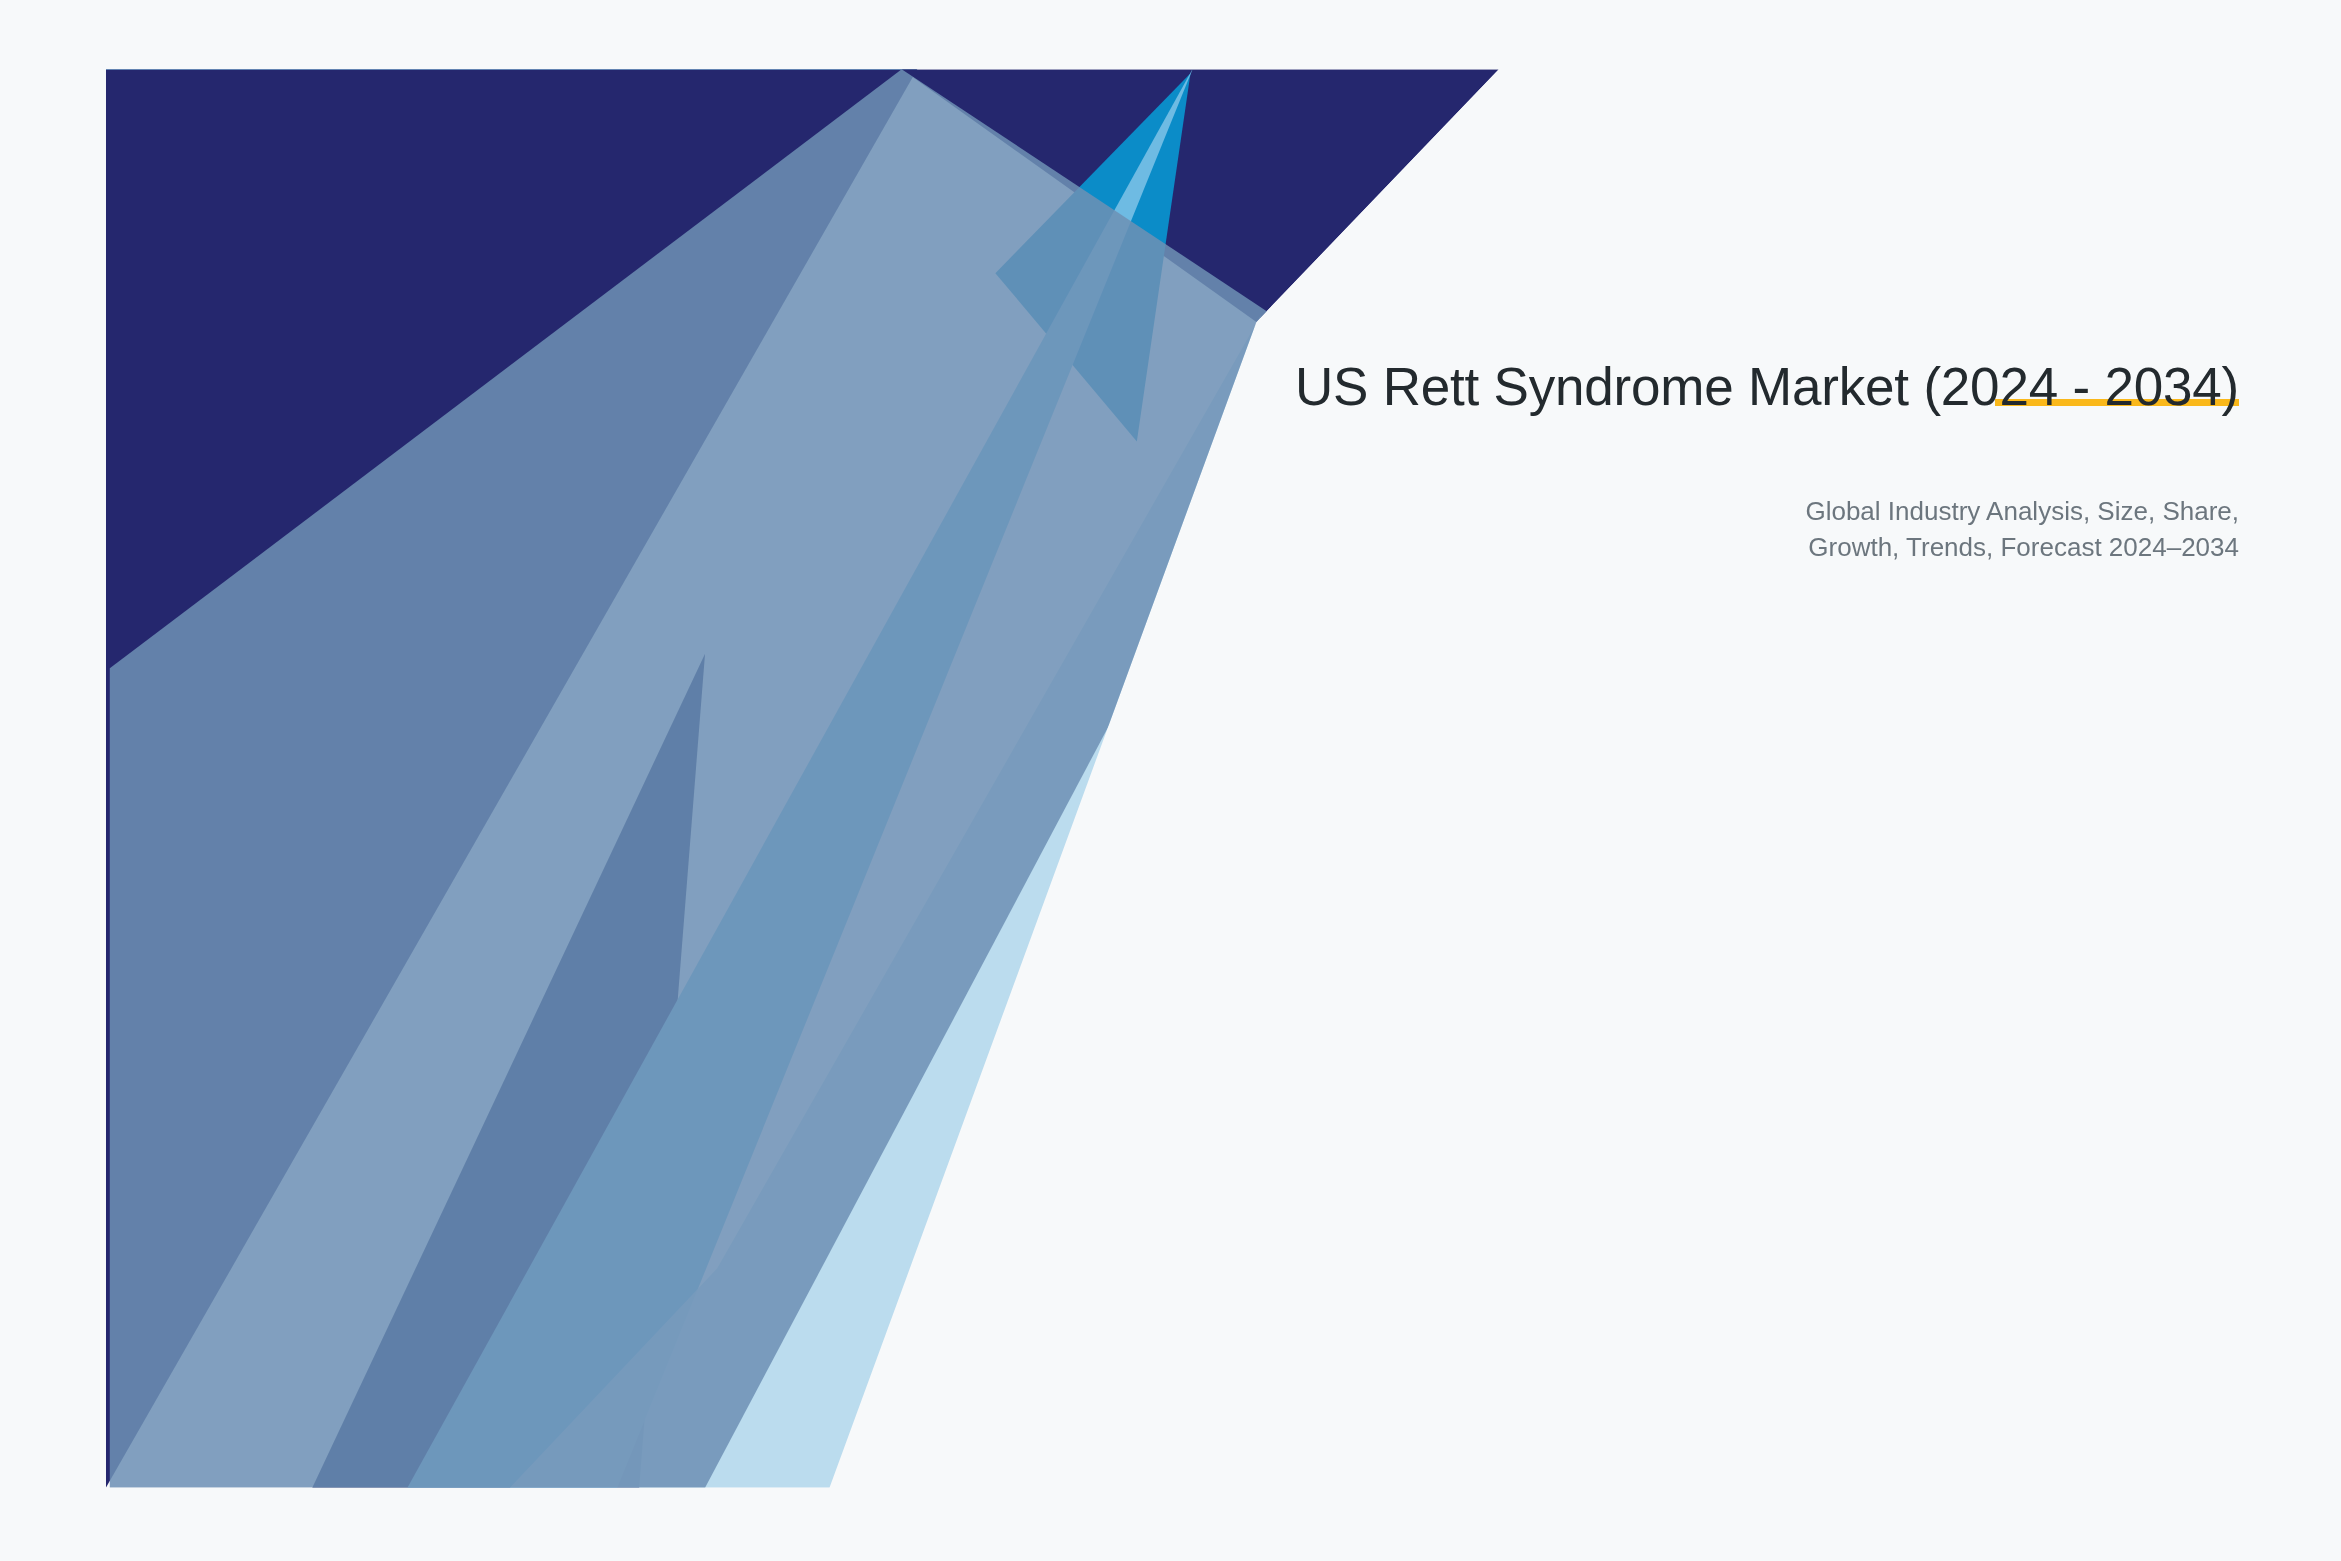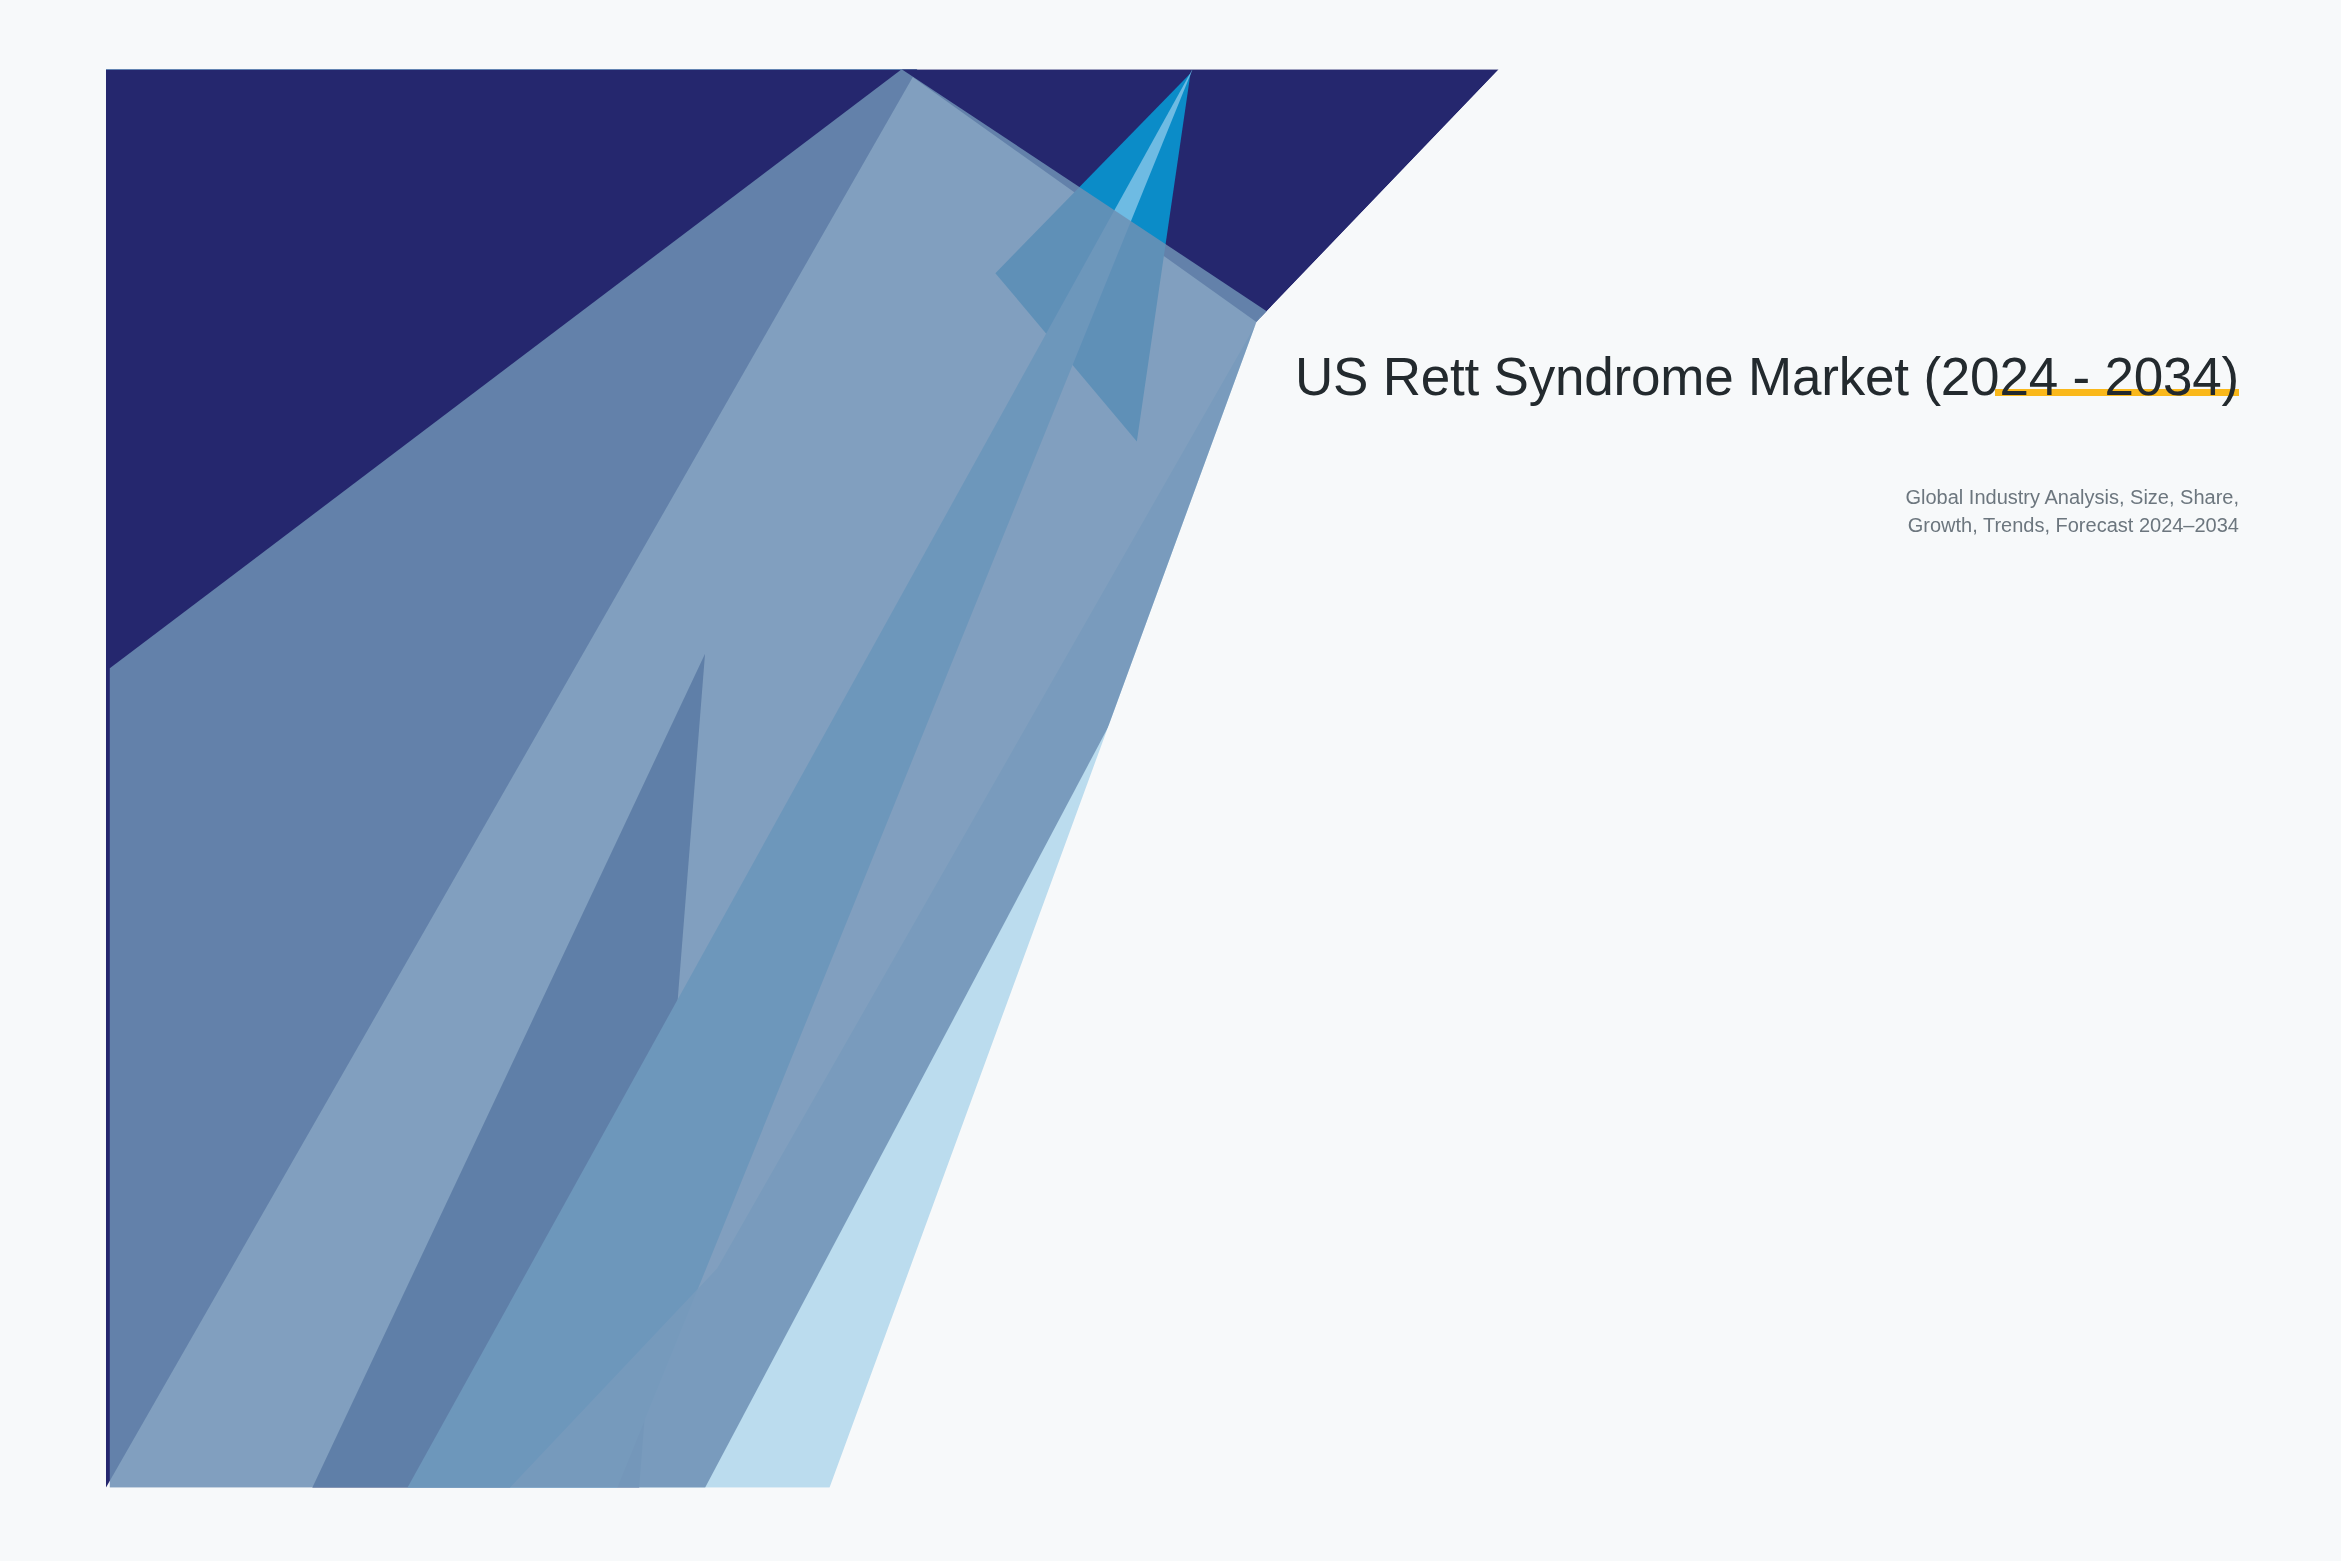--- a/index.html
+++ b/index.html
@@ -31,21 +31,21 @@
     top: 0;
     width: 2342px;
     height: 1561px;
     pointer-events: none;
   }
 
   
   #text-block {
     position: absolute;
     left: 927px;
-    top: 342px;
+    top: 352px;
     width: 1312px;      
     text-align: right;
   }
 
   #title-wrap {
     position: relative;
     display: block;
   }
 
   #accent-bar {
@@ -68,21 +68,21 @@
     font-weight: 400;
     color: #232A2E;
     letter-spacing: -0.2px;
     text-align: right;
   }
 
   #page-subtitle {
     margin: 0;
     padding-top: 72px;
     font-family: "Liberation Sans", sans-serif;
-    font-size: 20px;
+    font-size: 26px;
     line-height: 1.38;
     font-weight: 400;
     color: #6C767E;
     text-align: right;
     white-space: pre-line;
   }
 </style>
 </head>
 <body>
 

